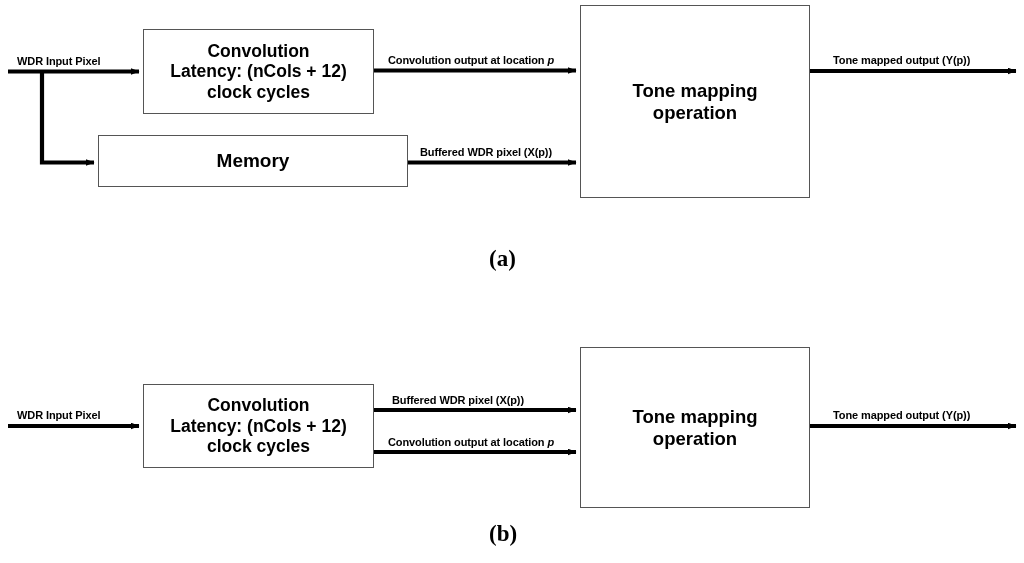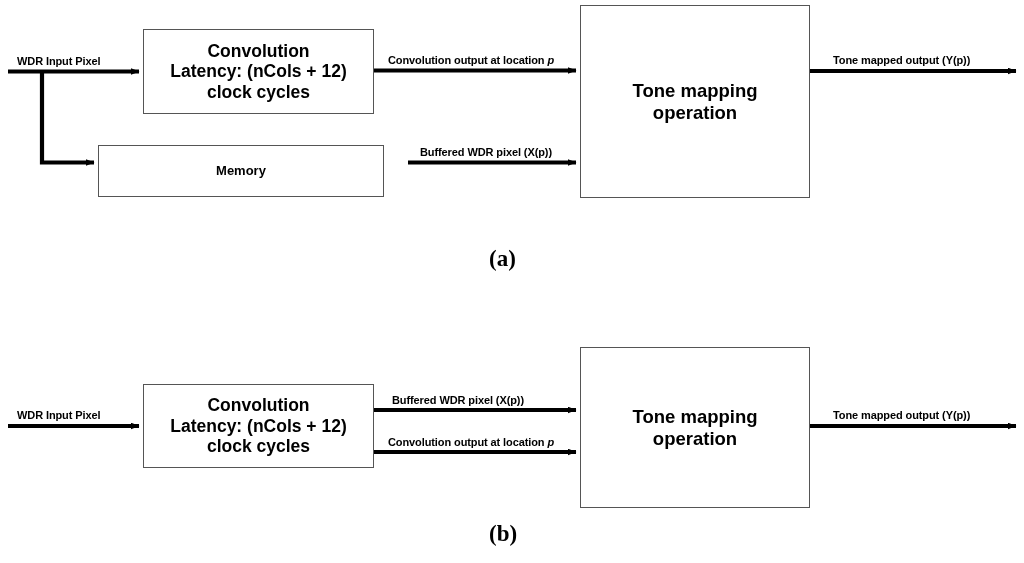--- a/index.html
+++ b/index.html
@@ -36,21 +36,21 @@
     flex-direction: column;
     align-items: center;
     justify-content: center;
     text-align: center;
     font-weight: bold;
     line-height: 1.18;
     color: #000000;
   }
   .node-line { display: block; white-space: nowrap; }
   .box-conv-a { left: 143px; top: 29px;  width: 231px; height: 85px;  font-size: 17.5px; }
-  .box-mem-a  { left: 98px;  top: 145px; width: 286px; height: 52px;  font-size: 13px; }
+  .box-mem-a  { left: 98px;  top: 135px; width: 310px; height: 52px;  font-size: 19px; }
   .box-tone-a { left: 580px; top: 5px;   width: 230px; height: 193px; font-size: 18.5px; }
   .box-conv-b { left: 143px; top: 384px; width: 231px; height: 84px;  font-size: 17.5px; }
   .box-tone-b { left: 580px; top: 347px; width: 230px; height: 161px; font-size: 18.5px; }
 
   .edge-label {
     position: absolute;
     font-size: 11px;
     font-weight: bold;
     white-space: nowrap;
     color: #000000;

